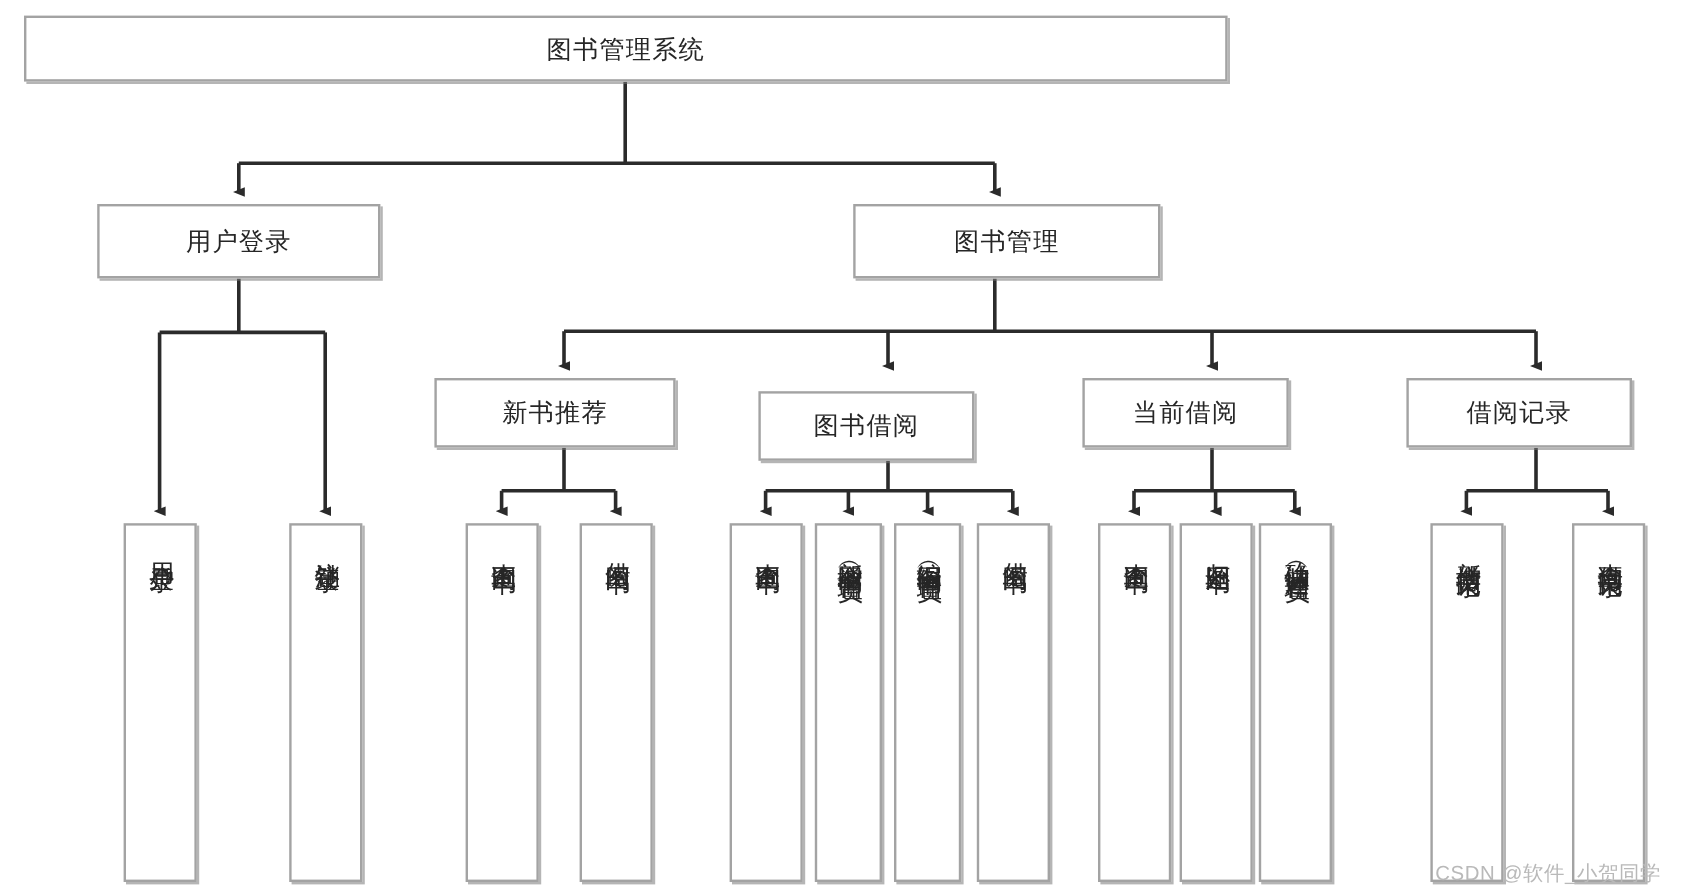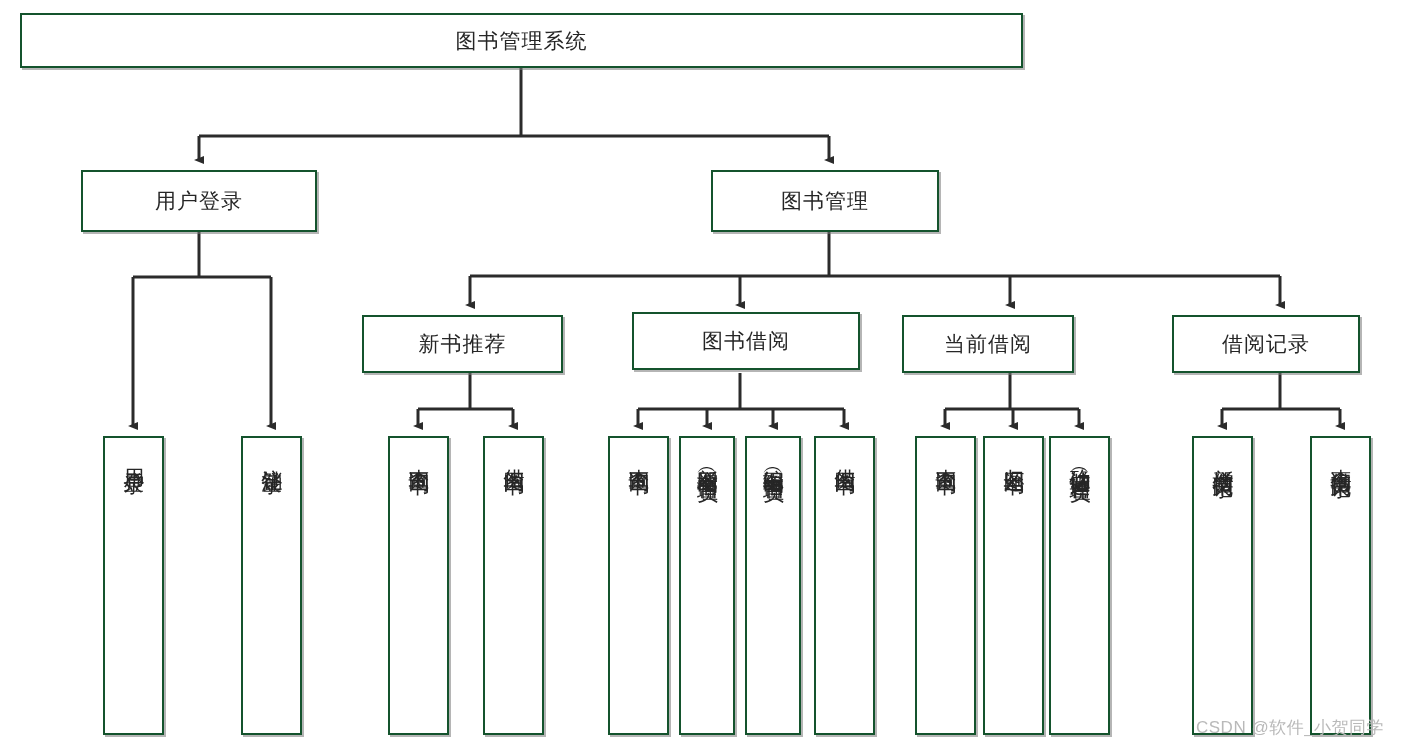--- a/index.html
+++ b/index.html
@@ -22,21 +22,21 @@
     left: 0;
     top: 0;
     width: 1405px;
     height: 747px;
     pointer-events: none;
   }
   .node {
     position: absolute;
     box-sizing: border-box;
     background: #ffffff;
-    border: 2px solid #14532d;
+    border: 2px solid #a3a3a3;
     box-shadow: 2px 2px 0 rgba(120,120,120,0.55);
     display: flex;
     align-items: center;
     justify-content: center;
     color: #262626;
   }
   .node-h {
     font-size: 21px;
     letter-spacing: 1px;
     white-space: nowrap;
@@ -121,29 +121,29 @@
   </svg>
 
   <div class="node node-h node-root" style="left: 20px; top: 13px; width: 1003px; height: 55px;">
     <span class="node-label">图书管理系统</span>
   </div>
 
   <div id="level2-nodes">
       <div class="node node-h" style="left: 81px; top: 170px; width: 236px; height: 62px;">
         <span class="node-label">用户登录</span>
       </div>
-      <div class="node node-h" style="left: 711px; top: 170px; width: 228px; height: 62px;">
+      <div class="node node-h" style="left: 711px; top: 170px; width: 256px; height: 62px;">
         <span class="node-label">图书管理</span>
       </div>
     </div>
   <div id="level3-nodes">
       <div class="node node-h" style="left: 362px; top: 315px; width: 201px; height: 58px;">
         <span class="node-label">新书推荐</span>
       </div>
-      <div class="node node-h" style="left: 632px; top: 312px; width: 228px; height: 58px;">
+      <div class="node node-h" style="left: 632px; top: 326px; width: 180px; height: 58px;">
         <span class="node-label">图书借阅</span>
       </div>
       <div class="node node-h" style="left: 902px; top: 315px; width: 172px; height: 58px;">
         <span class="node-label">当前借阅</span>
       </div>
       <div class="node node-h" style="left: 1172px; top: 315px; width: 188px; height: 58px;">
         <span class="node-label">借阅记录</span>
       </div>
     </div>
   <div id="leaf-nodes">

